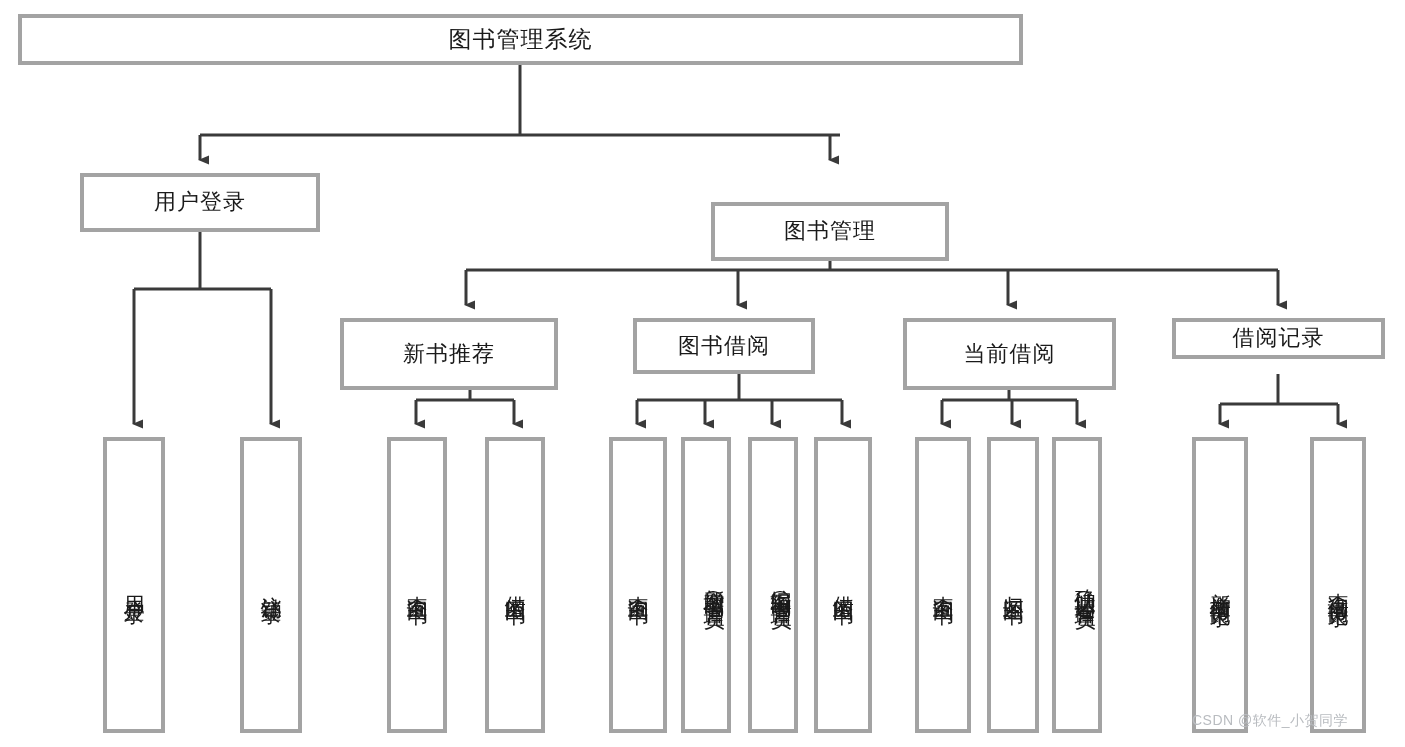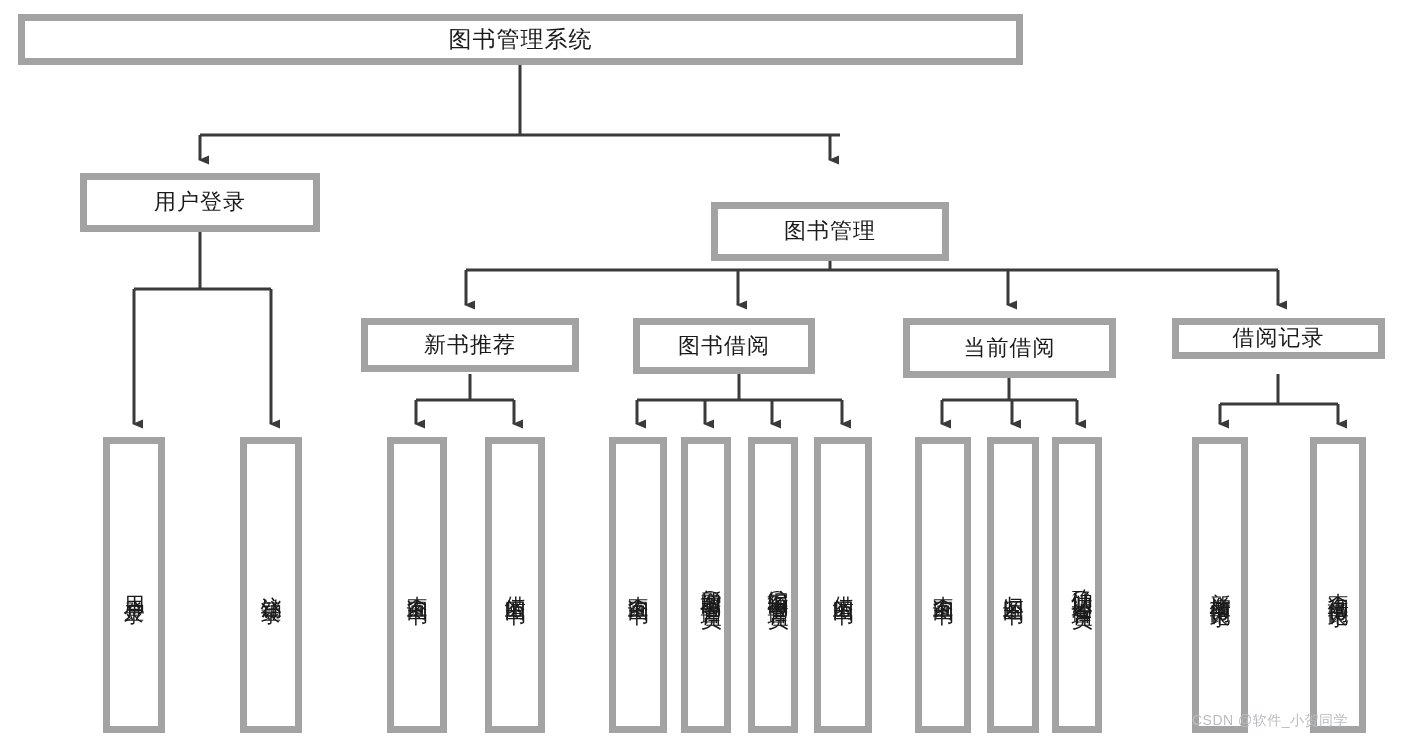--- a/index.html
+++ b/index.html
@@ -22,21 +22,21 @@
     left: 0;
     top: 0;
     width: 1405px;
     height: 747px;
     pointer-events: none;
   }
   .node {
     position: absolute;
     box-sizing: border-box;
     background: #ffffff;
-    border: 7px solid #a3a3a3;
+    border: 4px solid #a3a3a3;
     display: flex;
     align-items: center;
     justify-content: center;
     color: #1a1a1a;
     z-index: 2;
   }
   .node.horiz {
     font-size: 22px;
     letter-spacing: 1px;
     line-height: 1.2;
@@ -128,27 +128,27 @@
     <span>图书管理系统</span>
   </div>
 
   <div class="node horiz" style="left:80px; top:173px; width:240px; height:59px;">
     <span>用户登录</span>
   </div>
   <div class="node horiz" style="left:711px; top:173px; width:238px; height:59px;margin-top:29px;">
     <span>图书管理</span>
   </div>
 
-  <div class="node horiz" style="left:361px; top:318px; width:218px; height:54px;">
+  <div class="node horiz" style="left:340px; top:318px; width:218px; height:72px;">
     <span>新书推荐</span>
   </div>
   <div class="node horiz" style="left:633px; top:318px; width:182px; height:56px;">
     <span>图书借阅</span>
   </div>
-  <div class="node horiz" style="left:903px; top:318px; width:213px; height:60px;">
+  <div class="node horiz" style="left:903px; top:318px; width:213px; height:72px;">
     <span>当前借阅</span>
   </div>
   <div class="node horiz" style="left:1172px; top:318px; width:213px; height:41px;">
     <span>借阅记录</span>
   </div>
 
   <div class="node vert mid-align" style="left:103px; top:437px; width:62px; height:296px;">
     <span>用户登录</span>
   </div>
   <div class="node vert mid-align" style="left:240px; top:437px; width:62px; height:296px;">

